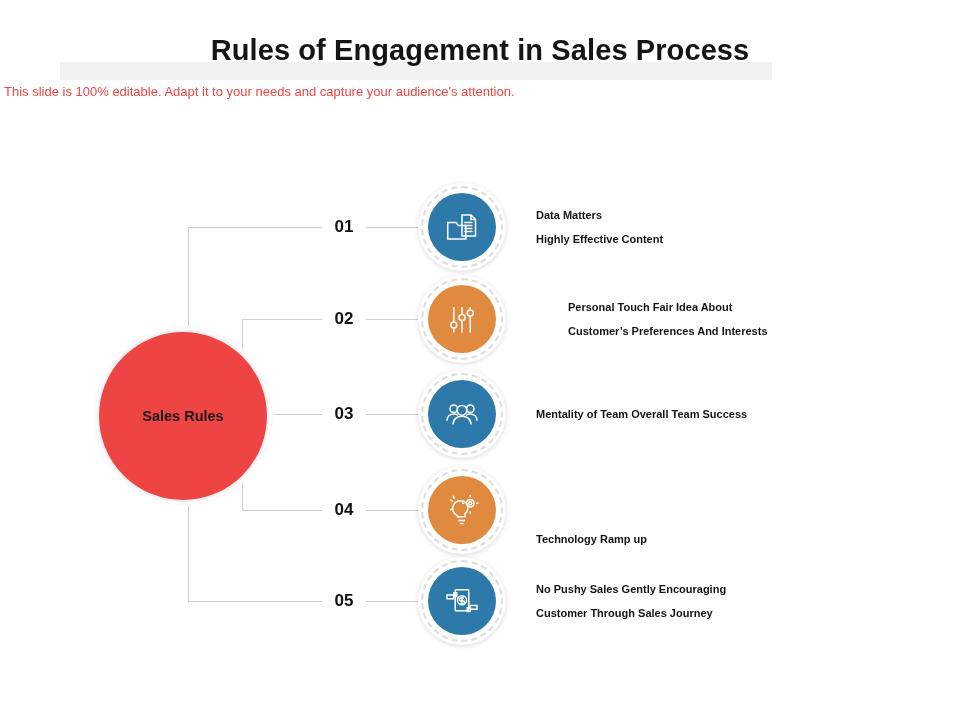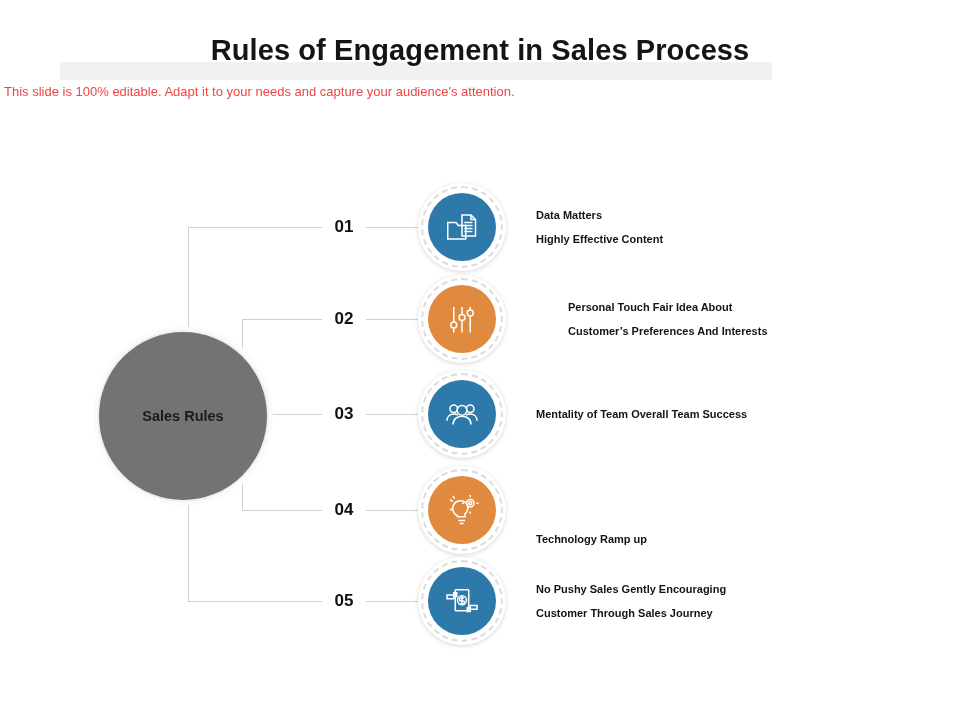--- a/index.html
+++ b/index.html
@@ -55,21 +55,21 @@
     left: 97px;
     top: 330px;
     width: 168px;
     height: 168px;
     border-radius: 50%;
     border: 2px solid #f0f0f0;
     box-shadow: 0 0 0 4px #fbfbfb;
     display: flex;
     align-items: center;
     justify-content: center;
-    background: #737373;
+    background: #ef4444;
   }
   .hub-label {
     font-size: 14.5px;
     font-weight: bold;
     color: #1b1b1b;
   }
 
   
   .conn {
     position: absolute;

